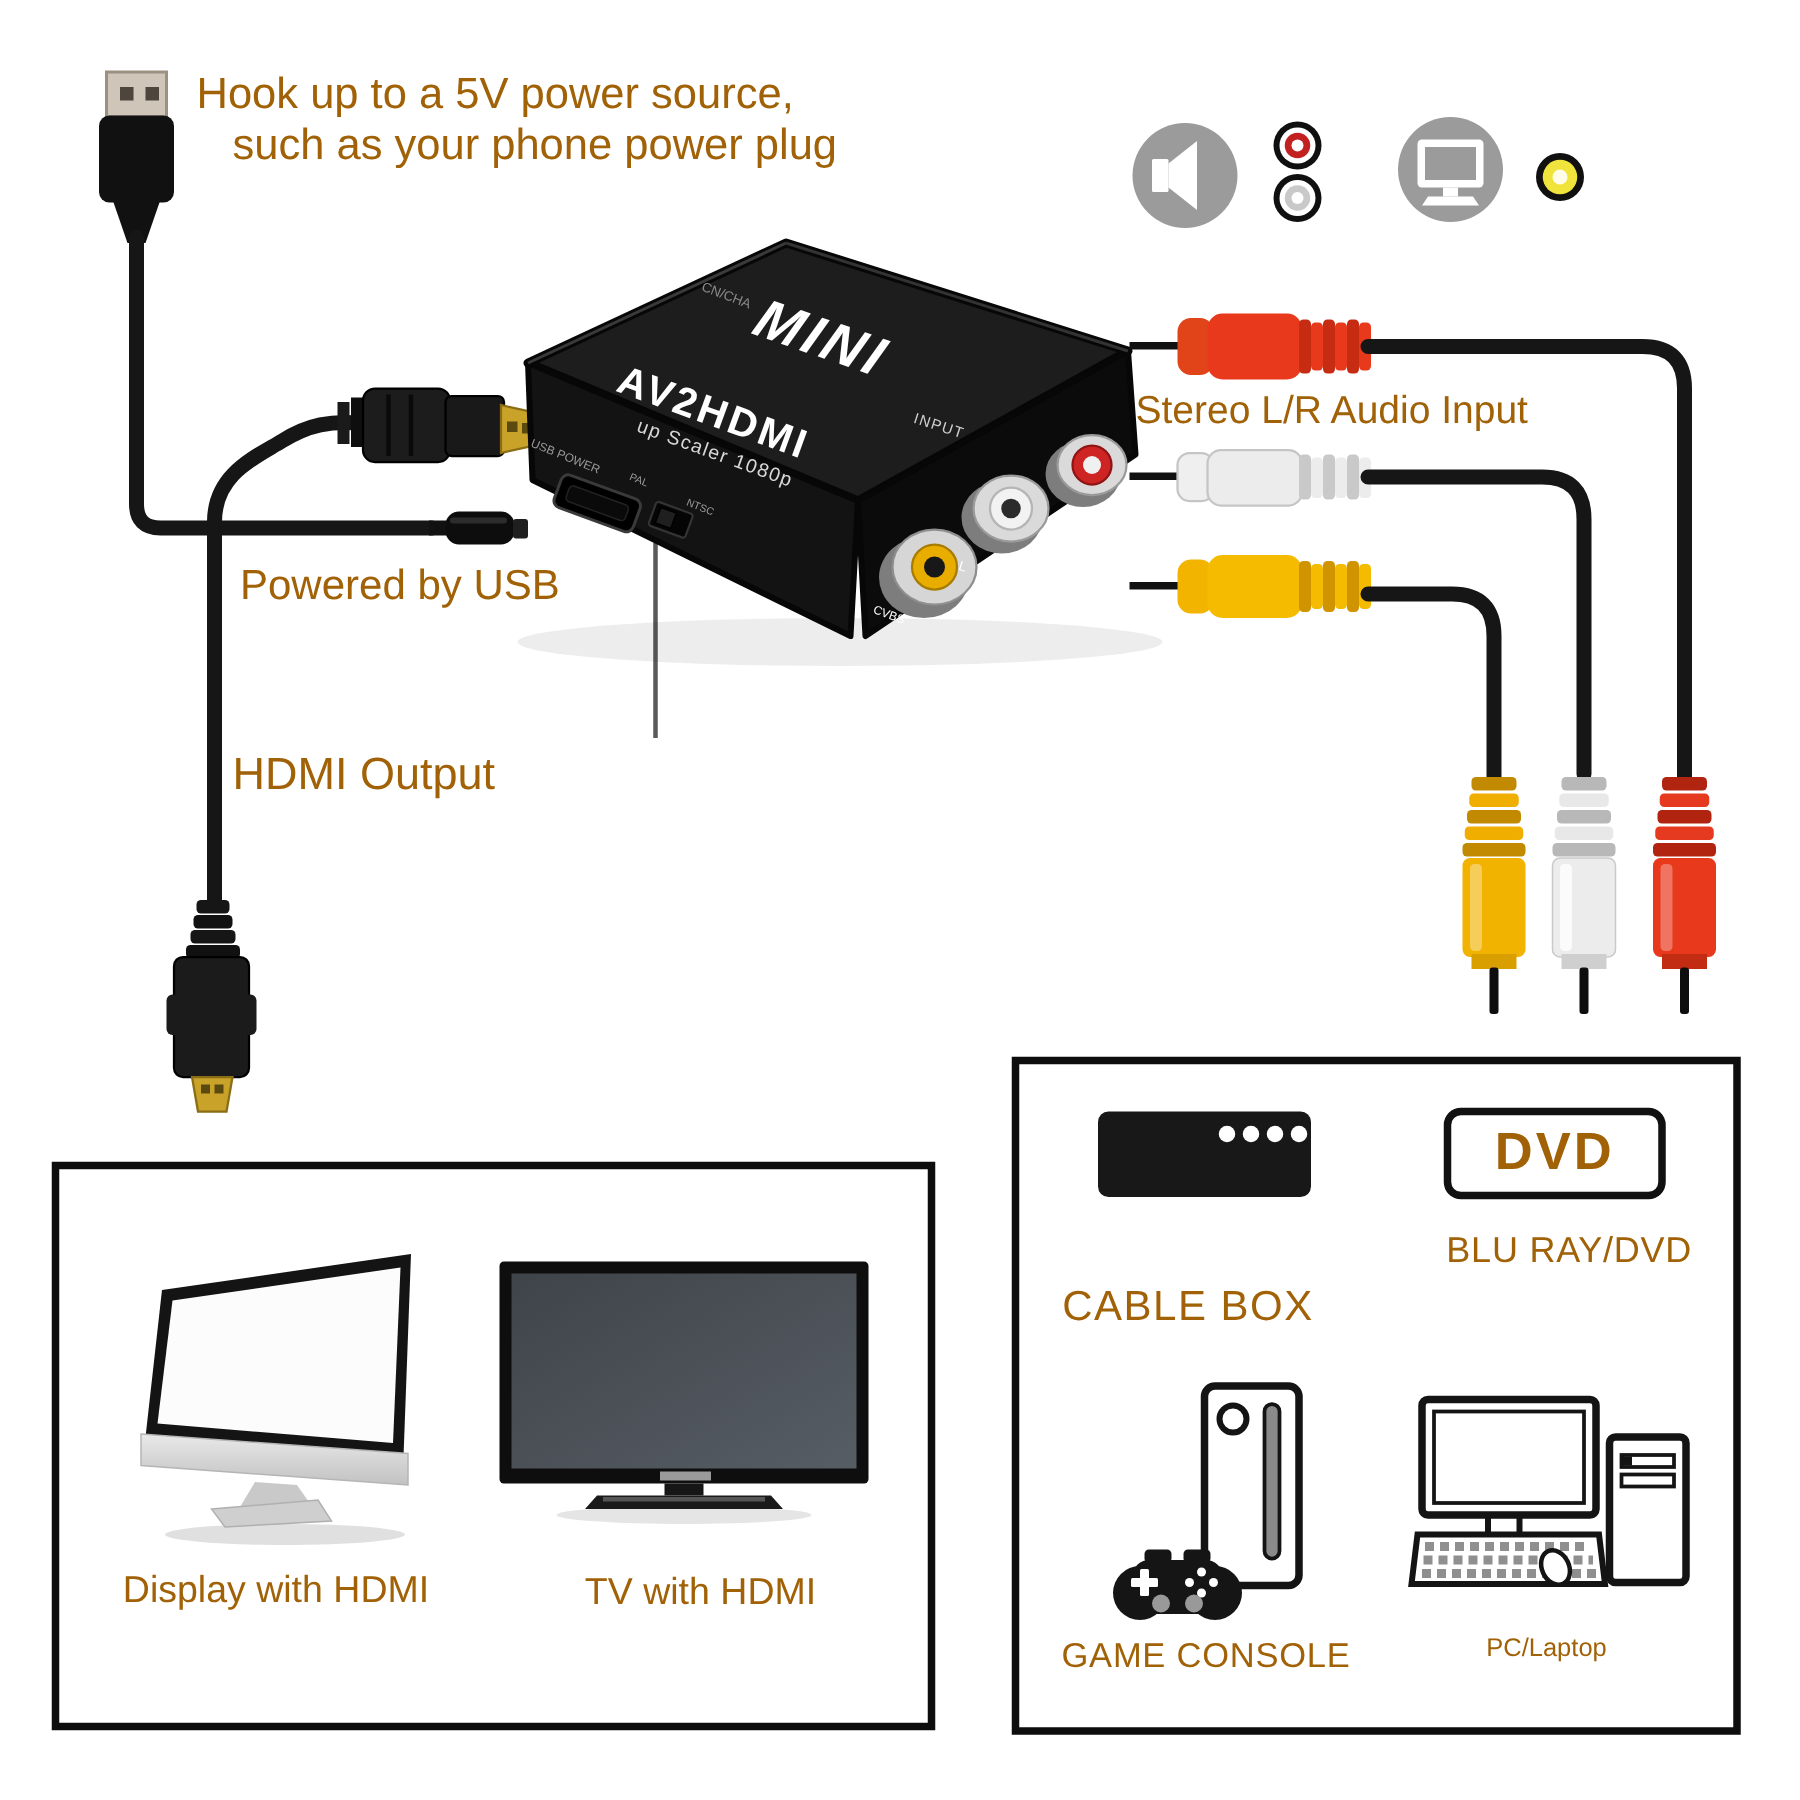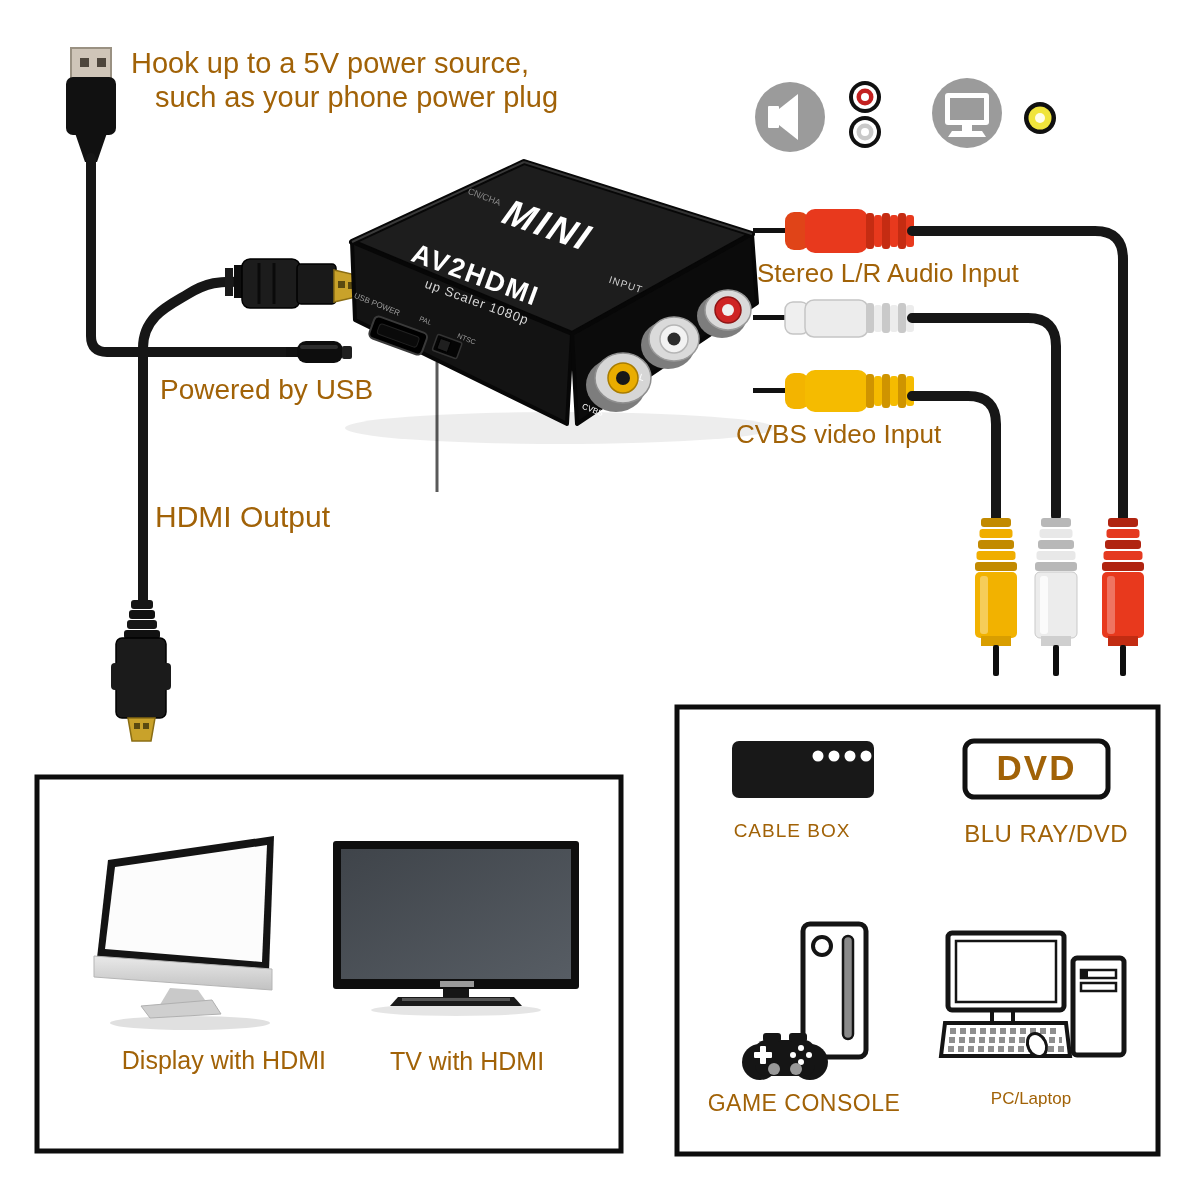--- a/index.html
+++ b/index.html
@@ -286,35 +286,34 @@
     <rect x="1081" y="983" width="35" height="8" fill="#ffffff" stroke="#141414" stroke-width="2.5"></rect>
     <rect x="1081" y="971" width="7" height="6" fill="#141414"></rect>
   </g>
 </svg>
 
 <div class="lbl" style="left:131px;top:47px;font-size:29px;">Hook up to a 5V power source,</div>
 <div class="lbl" style="left:131px;top:81px;font-size:29px;margin-left:24px;">such as your phone power plug</div>
 <div class="lbl" style="left:160px;top:374px;font-size:28px;">Powered by USB</div>
 <div class="lbl" style="left:155px;top:500px;font-size:30px;">HDMI Output</div>
 <div class="lbl" style="left:757px;top:258px;font-size:26px;">Stereo L/R Audio Input</div>
-<div class="lbl" style="left:736px;top:419px;font-size:26px;">CVBS video Input</div>
 
 <div class="lbl rot white" style="left:514px;top:192px;font-size:37px;font-weight:700;font-style:italic;letter-spacing:3px;transform:rotate(19deg) skewX(-6deg);">MINI</div>
 <div class="lbl rot white" style="left:418px;top:238px;font-size:27px;font-weight:700;letter-spacing:2px;transform:rotate(20deg);">AV2HDMI</div>
 <div class="lbl rot" style="left:428px;top:276px;font-size:13px;color:#d8d8d8;letter-spacing:1px;transform:rotate(20deg);">up Scaler 1080p</div>
 <div class="lbl rot" style="left:470px;top:186px;font-size:9px;color:#8a8a8a;transform:rotate(21deg);">CN/CHA</div>
 <div class="lbl rot" style="left:611px;top:274px;font-size:10px;color:#cfcfcf;letter-spacing:1px;transform:rotate(18deg);">INPUT</div>
 <div class="lbl rot" style="left:356px;top:291px;font-size:8px;color:#9a9a9a;transform:rotate(22deg);">USB POWER</div>
 <div class="lbl rot" style="left:421px;top:315px;font-size:7px;color:#9a9a9a;transform:rotate(22deg);">PAL</div>
 <div class="lbl rot" style="left:459px;top:332px;font-size:7px;color:#9a9a9a;transform:rotate(22deg);">NTSC</div>
 <div class="lbl rot white" style="left:584px;top:402px;font-size:8px;transform:rotate(20deg);">CVBS</div>
 <div class="lbl rot white" style="left:641px;top:372px;font-size:9px;transform:rotate(18deg);">L</div>
 <div class="lbl rot white" style="left:702px;top:344px;font-size:9px;transform:rotate(18deg);">R</div>
 
-<div class="lbl ctr" style="left:76px;top:1046px;width:250px;font-size:25px;text-align:right;">Display with HDMI</div>
+<div class="lbl ctr" style="left:59px;top:1046px;width:250px;font-size:25px;">Display with HDMI</div>
 <div class="lbl ctr" style="left:342px;top:1047px;width:250px;font-size:25px;">TV with HDMI</div>
-<div class="lbl ctr" style="left:692px;top:820px;width:200px;font-size:19px;letter-spacing:1px;">CABLE BOX</div>
+<div class="lbl ctr" style="left:692px;top:855px;width:200px;font-size:28px;letter-spacing:1px;">CABLE BOX</div>
 <div class="lbl ctr" style="left:928px;top:820px;width:200px;font-size:24px;letter-spacing:0.5px;text-align:right;">BLU RAY/DVD</div>
 <div class="lbl ctr" style="left:694px;top:1090px;width:220px;font-size:23px;letter-spacing:0.5px;">GAME CONSOLE</div>
 <div class="lbl ctr" style="left:931px;top:1089px;width:200px;font-size:17px;">PC/Laptop</div>
 <div class="lbl ctr" style="left:965px;top:748px;width:143px;font-size:35px;font-weight:700;letter-spacing:2px;">DVD</div>
 
 </div>
 
 </body></html>

